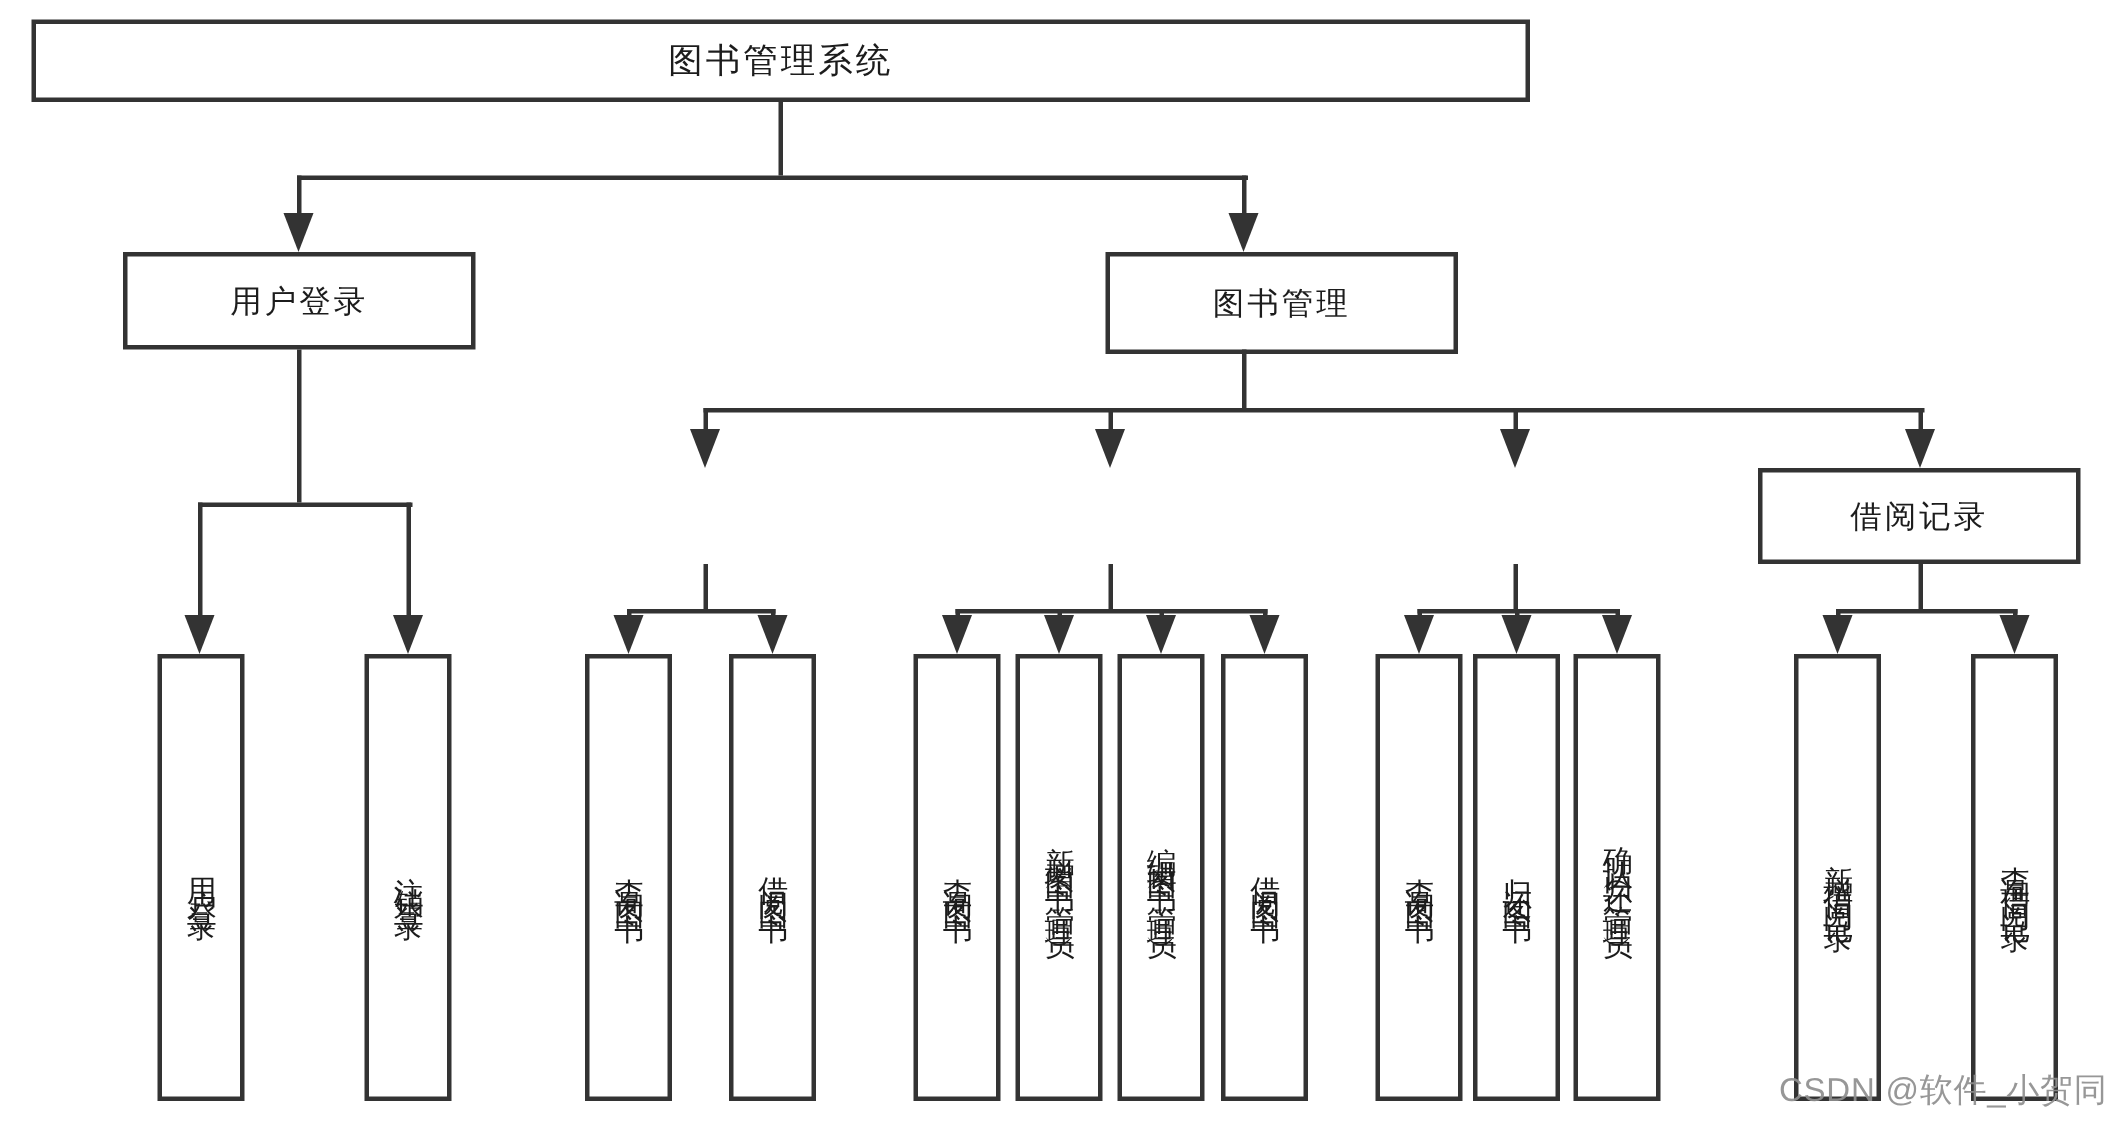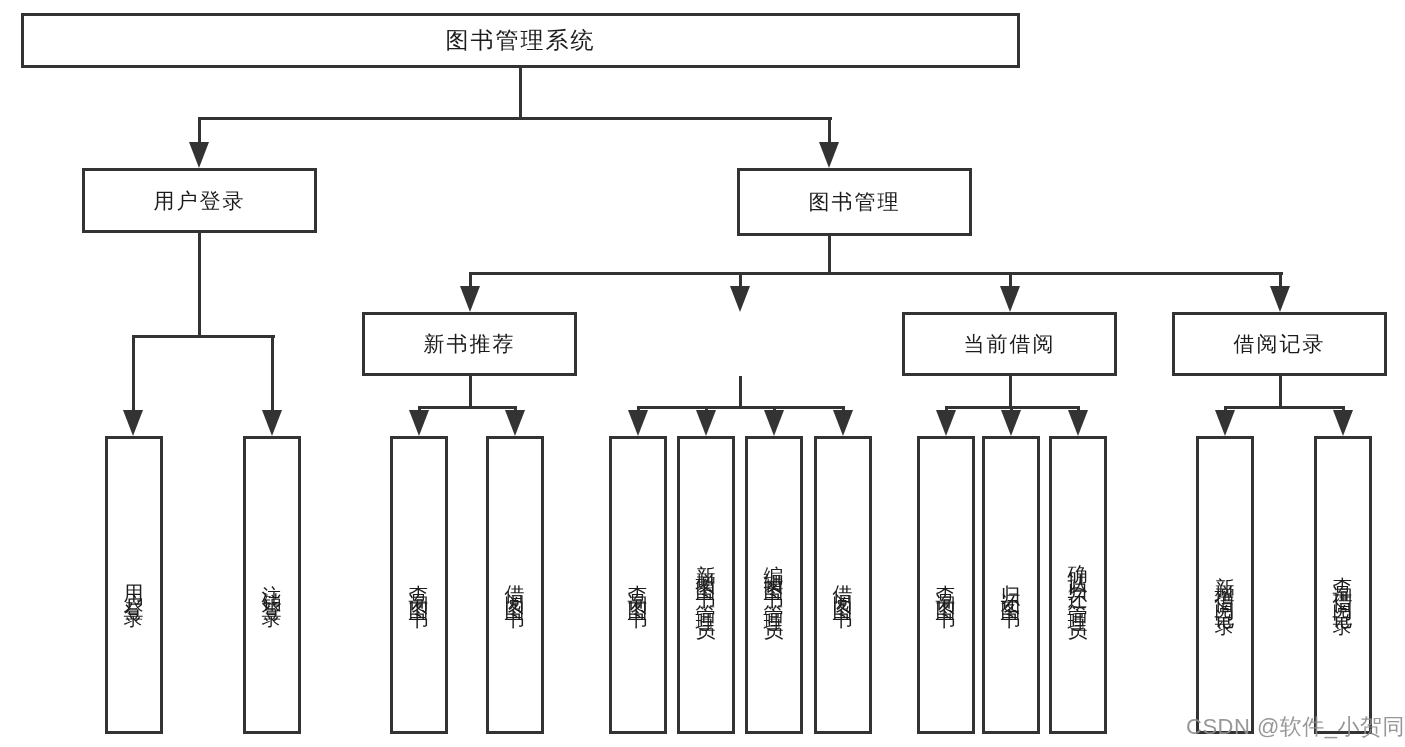--- a/index.html
+++ b/index.html
@@ -64,26 +64,20 @@
   <div class="line hline" style="left:468.5px;top:272px;width:814px;"></div>
   <div class="line vline" style="left:468.5px;top:272px;height:16px;"></div>
   <div class="ahead" style="left:460px;top:286px;"></div>
   <div class="line vline" style="left:738.5px;top:272px;height:16px;"></div>
   <div class="ahead" style="left:730px;top:286px;"></div>
   <div class="line vline" style="left:1008.5px;top:272px;height:16px;"></div>
   <div class="ahead" style="left:1000px;top:286px;"></div>
   <div class="line vline" style="left:1278.5px;top:272px;height:16px;"></div>
   <div class="ahead" style="left:1270px;top:286px;"></div>
 
-  <div class="box" style="left:362px;top:312px;width:215px;height:64px;">
-    <span class="hlabel">新书推荐</span>
-  </div>
-  <div class="box" style="left:902px;top:312px;width:215px;height:64px;">
-    <span class="hlabel">当前借阅</span>
-  </div>
   <div class="box" style="left:1172px;top:312px;width:215px;height:64px;">
     <span class="hlabel">借阅记录</span>
   </div>
 
   <div class="line vline" style="left:468.5px;top:376px;height:30px;"></div>
   <div class="line vline" style="left:738.5px;top:376px;height:30px;"></div>
   <div class="line vline" style="left:1008.5px;top:376px;height:30px;"></div>
   <div class="line vline" style="left:1278.5px;top:376px;height:30px;"></div>
 
   <div class="line hline" style="left:417.5px;top:406px;width:99px;"></div>

